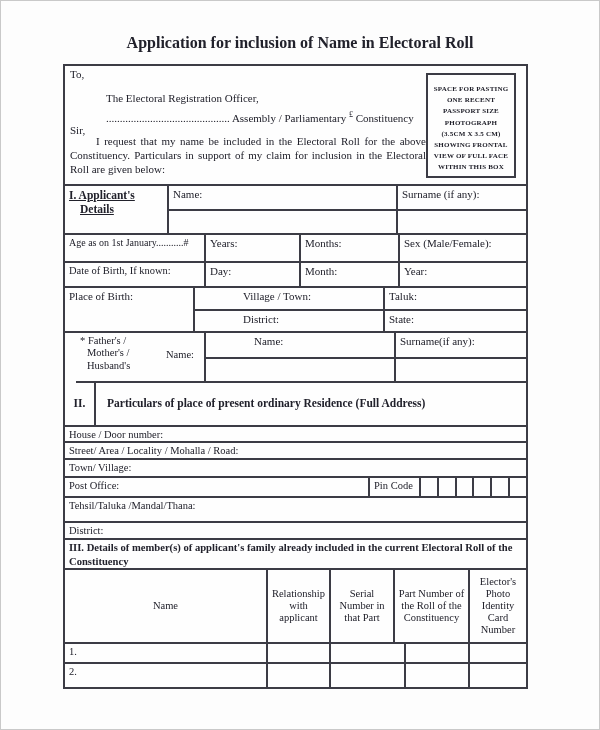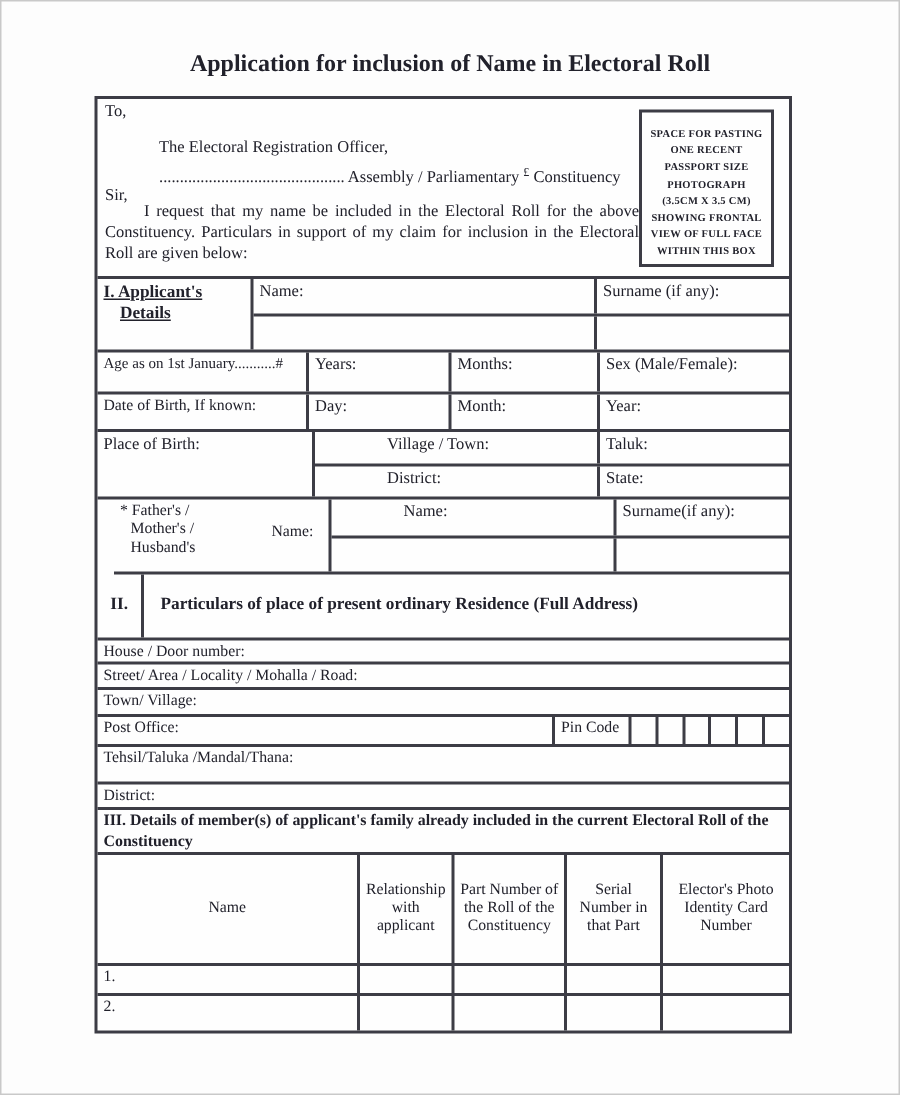--- a/index.html
+++ b/index.html
@@ -59,24 +59,24 @@
     box-sizing:border-box;
     padding:9px 5px 0;
     text-align:center;
     font-size:7px; font-weight:bold; line-height:1.6;
     letter-spacing:.2px;
   }
 
   
   .w116{width:104px;flex:none;text-decoration:underline;} .w229{width:229px;flex:none;}
   .w141{width:141px;flex:none;} .w95{width:95px;flex:none;} .w99{width:99px;flex:none;}
-  .w145{width:145px;flex:none;} .w190{width:190px;flex:none;padding-left:48px;}
+  .w145{width:130px;flex:none;} .w190{width:190px;flex:none;padding-left:48px;}
   .w31{width:31px;flex:none;}
   .w305{width:305px;flex:none;} .w51{width:51px;flex:none;}
-  .w203{width:175px;flex:none;} .w63{width:63px;flex:none;} .w75{width:75px;flex:none;} .w64{width:64px;flex:none;}
+  .w203{width:203px;flex:none;} .w63{width:63px;flex:none;} .w75{width:75px;flex:none;} .w64{width:64px;flex:none;}
 
   .h49{height:49px;} .h28{height:28px;justify-content:space-between;} .h25{height:25px;} .h24{height:24px;}
   .h45{height:45px;} .h50{height:50px;margin-left:11px;} .h44{height:44px;}
   .h16{height:16px;} .h17{height:17px;} .h18{height:18px;} .h20{height:20px;}
   .h23{height:23px;} .h26{height:26px;} .h30{height:30px;} .h74{height:74px;}
 
   .details-label { font-size:11.5px; padding-top:3px; }
   .details-label .l2 { padding-left:11px; }
   .nowrap { white-space:nowrap; font-size:10px; }
   .small { font-size:10.5px; }
@@ -213,22 +213,22 @@
       <div class="fc small">District:</div>
     </div>
 
     <div class="fr h30">
       <div class="fc bold sec3-head">III. Details of member(s) of applicant's family already included in the current Electoral Roll of the Constituency</div>
     </div>
 
     <div class="fr h74 thead">
       <div class="fc w203">Name</div>
       <div class="fc w63">Relationship with applicant</div>
+      <div class="fc w64">Serial Number in that Part</div>
       <div class="fc w75">Part Number of the Roll of the Constituency</div>
-      <div class="fc w64">Serial Number in that Part</div>
       <div class="fc">Elector's Photo Identity Card Number</div>
     </div>
 
     <div class="fr h20">
       <div class="fc w203 small">1.</div>
       <div class="fc w63"></div>
       <div class="fc w75"></div>
       <div class="fc w64"></div>
       <div class="fc"></div>
     </div>

